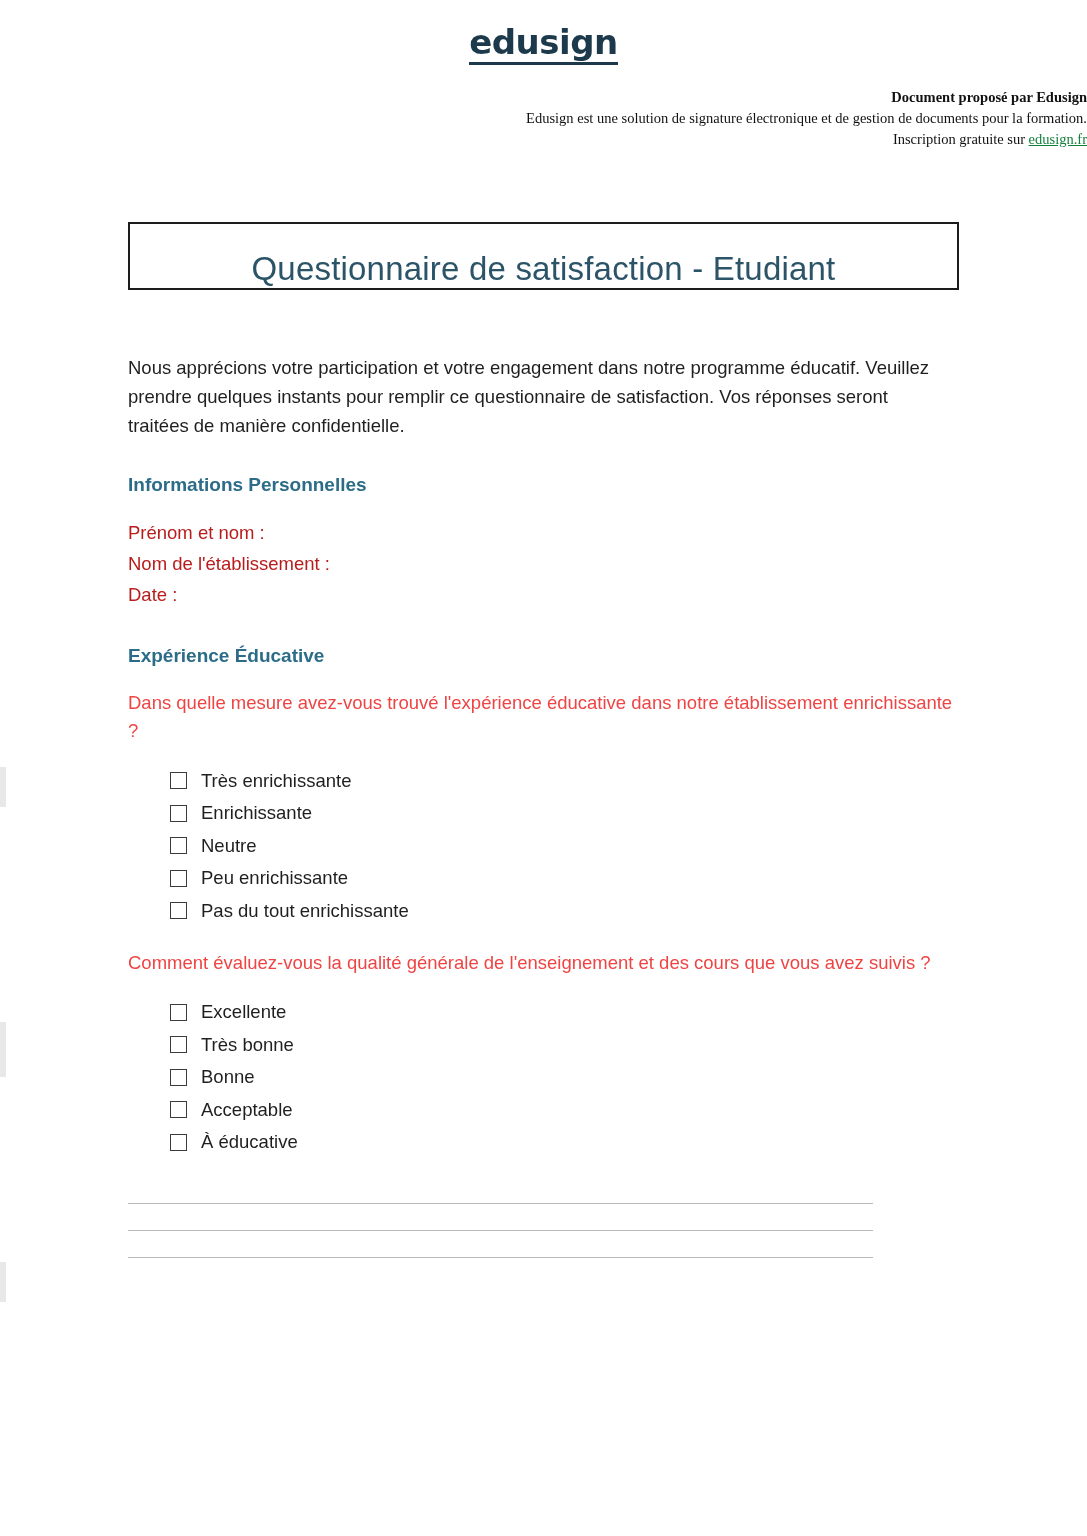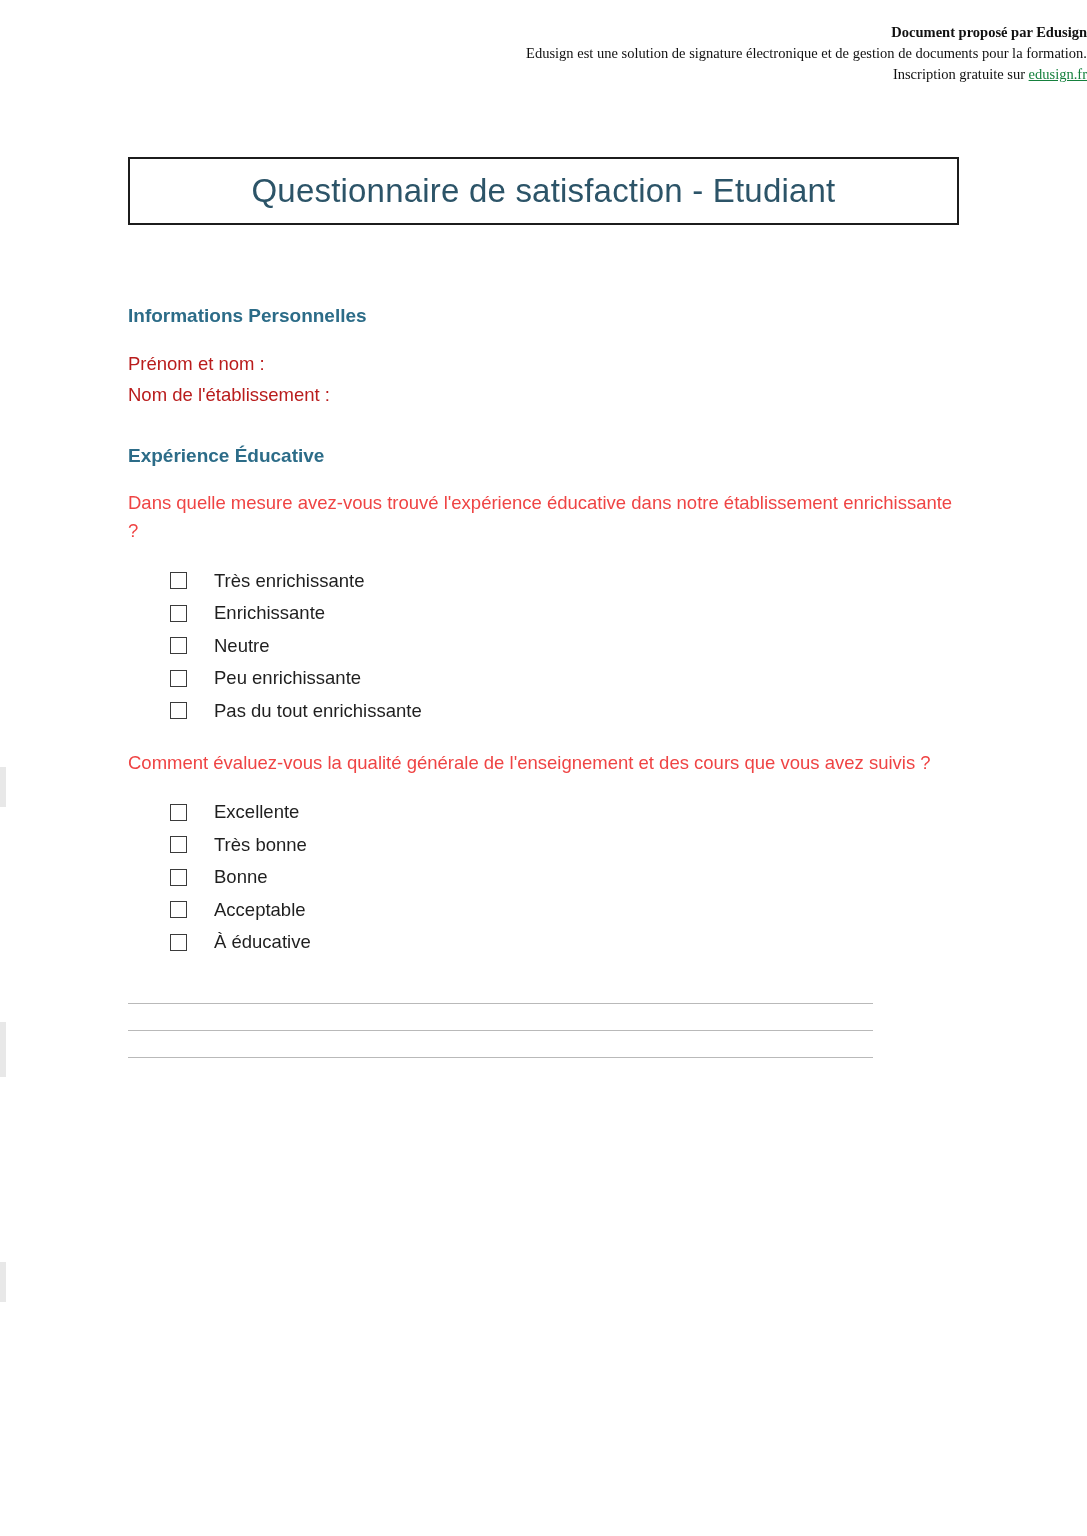--- a/index.html
+++ b/index.html
@@ -56,21 +56,21 @@
     text-decoration: underline;
     margin-top: 39px;
   }
 
   
   .title-box {
     margin: 72px 128px 0 128px;
     border: 2px solid #1c1c1c;
     height: 64px;
     display: flex;
-    align-items: center;
+    align-items: flex-end;
     justify-content: center;
   }
   .title-box .title-text {
     font-size: 33px;
     color: #2c5468;
     font-family: "Liberation Sans", sans-serif;
     font-weight: 400;
     letter-spacing: 0.2px;
   }
 
@@ -115,21 +115,20 @@
     margin: 16px 0 0 0;
     padding: 0 0 0 42px;
   }
   ul.options li {
     display: flex;
     align-items: center;
     font-size: 18.5px;
     line-height: 1.0;
     padding: 7px 0;
     color: #1f1f1f;
-    gap: 13px;
   }
   .checkbox {
     width: 15px;
     height: 15px;
     border: 1.6px solid #3b3b3b;
     display: inline-block;
     margin-right: 14px;
     flex: 0 0 auto;
     background: #fff;
   }
@@ -154,38 +153,43 @@
 </style>
 </head>
 <body>
 
 <div class="page">
 
   <div class="edge-mark" style="top:745px;height:40px;"></div>
   <div class="edge-mark" style="top:1000px;height:55px;"></div>
   <div class="edge-mark" style="top:1240px;height:40px;"></div>
 
+  <div class="brand">
+    <span class="brand-text">edusign</span>
+  </div>
 
   <div class="header-lines">
     <div class="l1">Document proposé par Edusign</div>
     <div class="l2">Edusign est une solution de signature électronique et de gestion de documents pour la formation.</div>
     <div class="l3"><span>Inscription gratuite sur </span><span class="link">edusign.fr</span></div>
   </div>
 
   <div class="title-box">
     <span class="title-text">Questionnaire de satisfaction - Etudiant</span>
   </div>
 
   <div class="content">
 
+    <p class="intro">Nous apprécions votre participation et votre engagement dans notre programme éducatif. Veuillez prendre quelques instants pour remplir ce questionnaire de satisfaction. Vos réponses seront traitées de manière confidentielle.</p>
 
     <h2 class="section">Informations Personnelles</h2>
     <div class="fields">
       <div>Prénom et nom :</div>
       <div>Nom de l'établissement :</div>
+      <div>Date :</div>
     </div>
 
     <h2 class="section">Expérience Éducative</h2>
 
     <p class="question">Dans quelle mesure avez-vous trouvé l'expérience éducative dans notre établissement enrichissante ?</p>
     <ul class="options">
       <li>
         <span class="checkbox"></span>
         <span>Très enrichissante</span>
       </li>

